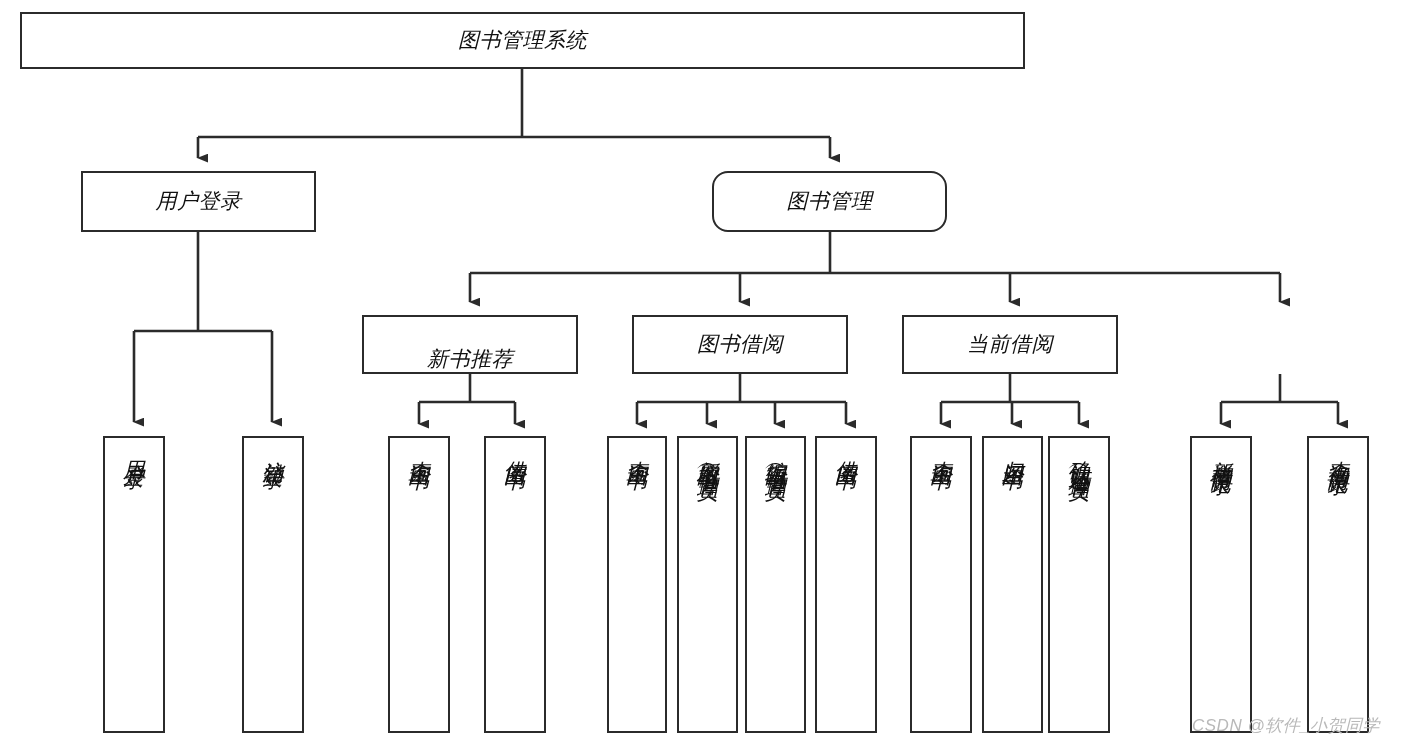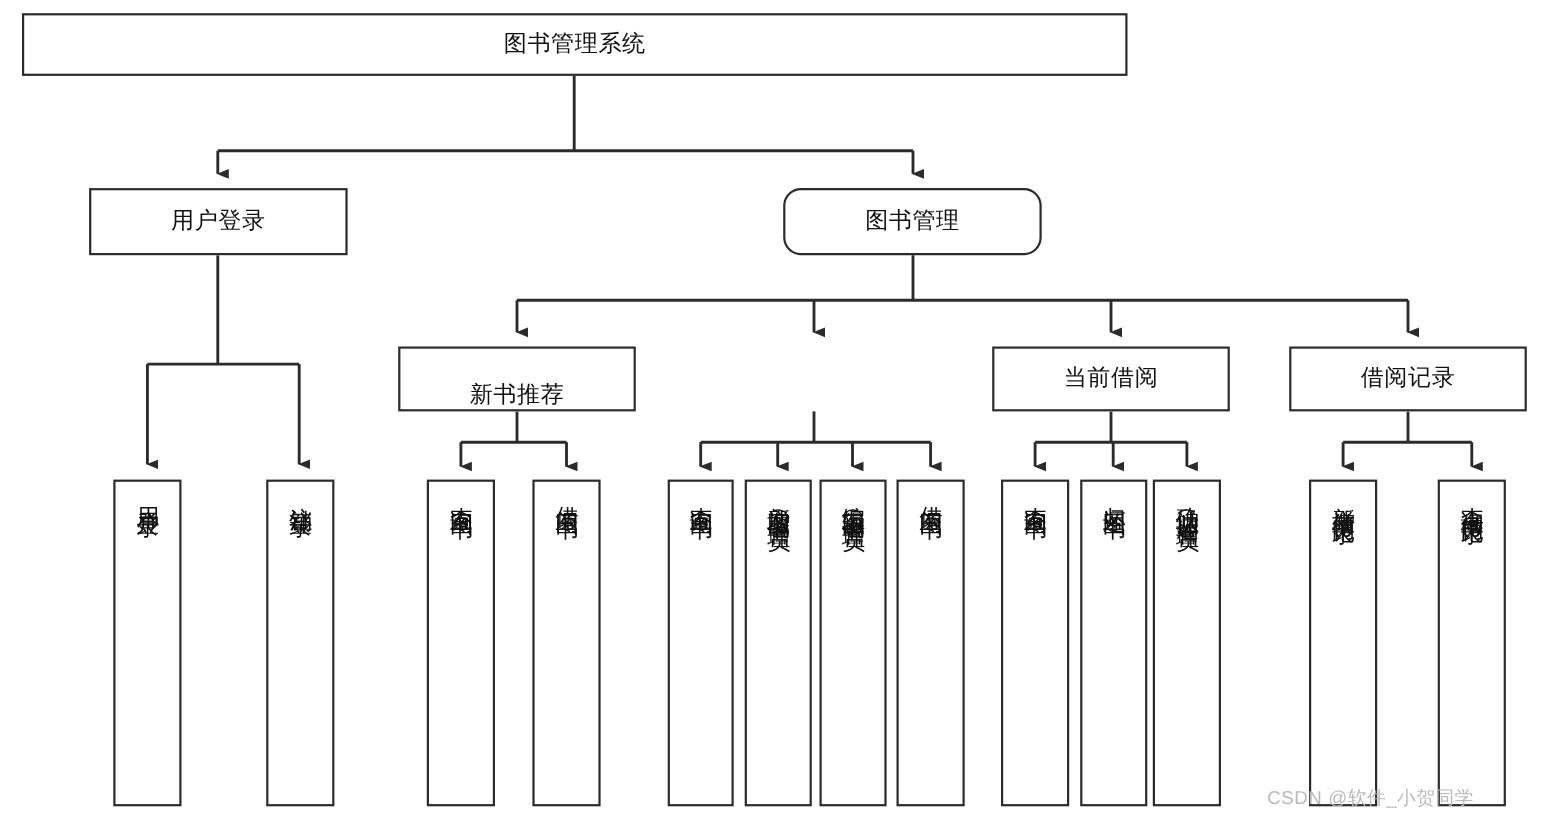--- a/index.html
+++ b/index.html
@@ -11,20 +11,21 @@
     width: 1405px;
     height: 747px;
     font-family: "Liberation Sans", "DejaVu Sans", sans-serif;
     overflow: hidden;
   }
   #diagram-root {
     position: relative;
     width: 1222px;
     height: 747px;
     background: #ffffff;
+    font-style: italic;
   }
   svg.connectors {
     position: absolute;
     left: 0;
     top: 0;
     width: 1405px;
     height: 747px;
     pointer-events: none;
   }
   .node {
@@ -132,25 +133,25 @@
   <div class="node horizontal" style="left: 81px; top: 171px; width: 235px; height: 61px; border-color: rgb(43, 43, 43); background: rgb(255, 255, 255); color: rgb(17, 17, 17);">
     <span class="node-label">用户登录</span>
   </div>
   <div class="node horizontal" style="left: 712px; top: 171px; width: 235px; height: 61px; border-color: rgb(43, 43, 43); background: rgb(255, 255, 255); color: rgb(17, 17, 17); border-radius: 16px;">
     <span class="node-label">图书管理</span>
   </div>
 
   <div class="node horizontal" style="left: 362px; top: 315px; width: 216px; height: 59px; border-color: rgb(43, 43, 43); background: rgb(255, 255, 255); color: rgb(17, 17, 17); align-items: flex-end;">
     <span class="node-label">新书推荐</span>
   </div>
+  <div class="node horizontal" style="left: 632px; top: 315px; width: 216px; height: 59px; border-color: rgb(43, 43, 43); background: rgb(255, 255, 255); color: rgb(17, 17, 17);">
+    <span class="node-label">图书借阅</span>
+  </div>
   <div class="node horizontal" style="left: 902px; top: 315px; width: 216px; height: 59px; border-color: rgb(43, 43, 43); background: rgb(255, 255, 255); color: rgb(17, 17, 17);">
     <span class="node-label">当前借阅</span>
-  </div>
-  <div class="node horizontal" style="left: 1172px; top: 315px; width: 216px; height: 59px; border-color: rgb(43, 43, 43); background: rgb(255, 255, 255); color: rgb(17, 17, 17);">
-    <span class="node-label">借阅记录</span>
   </div>
 
   <div class="node vertical" style="left: 103px; top: 436px; width: 62px; height: 297px; border-color: rgb(43, 43, 43); background: rgb(255, 255, 255); color: rgb(17, 17, 17);">
     <span class="node-label">用户登录</span>
   </div>
   <div class="node vertical" style="left: 242px; top: 436px; width: 62px; height: 297px; border-color: rgb(43, 43, 43); background: rgb(255, 255, 255); color: rgb(17, 17, 17);">
     <span class="node-label">注销登录</span>
   </div>
   <div class="node vertical" style="left: 388px; top: 436px; width: 62px; height: 297px; border-color: rgb(43, 43, 43); background: rgb(255, 255, 255); color: rgb(17, 17, 17);">
     <span class="node-label">查询图书</span>
@@ -179,14 +180,14 @@
   <div class="node vertical" style="left: 1048px; top: 436px; width: 62px; height: 297px; border-color: rgb(43, 43, 43); background: rgb(255, 255, 255); color: rgb(17, 17, 17);">
     <span class="node-label">确认归还（管理员）</span>
   </div>
   <div class="node vertical" style="left: 1190px; top: 436px; width: 62px; height: 297px; border-color: rgb(43, 43, 43); background: rgb(255, 255, 255); color: rgb(17, 17, 17);">
     <span class="node-label">新增借阅记录</span>
   </div>
   <div class="node vertical" style="left: 1307px; top: 436px; width: 62px; height: 297px; border-color: rgb(43, 43, 43); background: rgb(255, 255, 255); color: rgb(17, 17, 17);">
     <span class="node-label">查询借阅记录</span>
   </div>
 
-  <div class="watermark" style="left: 1152px; top: 714px; color: rgb(185, 185, 185);">CSDN @软件_小贺同学</div>
+  <div class="watermark" style="left: 1192px; top: 714px; color: rgb(185, 185, 185);">CSDN @软件_小贺同学</div>
 </div>
 
 </body></html>

